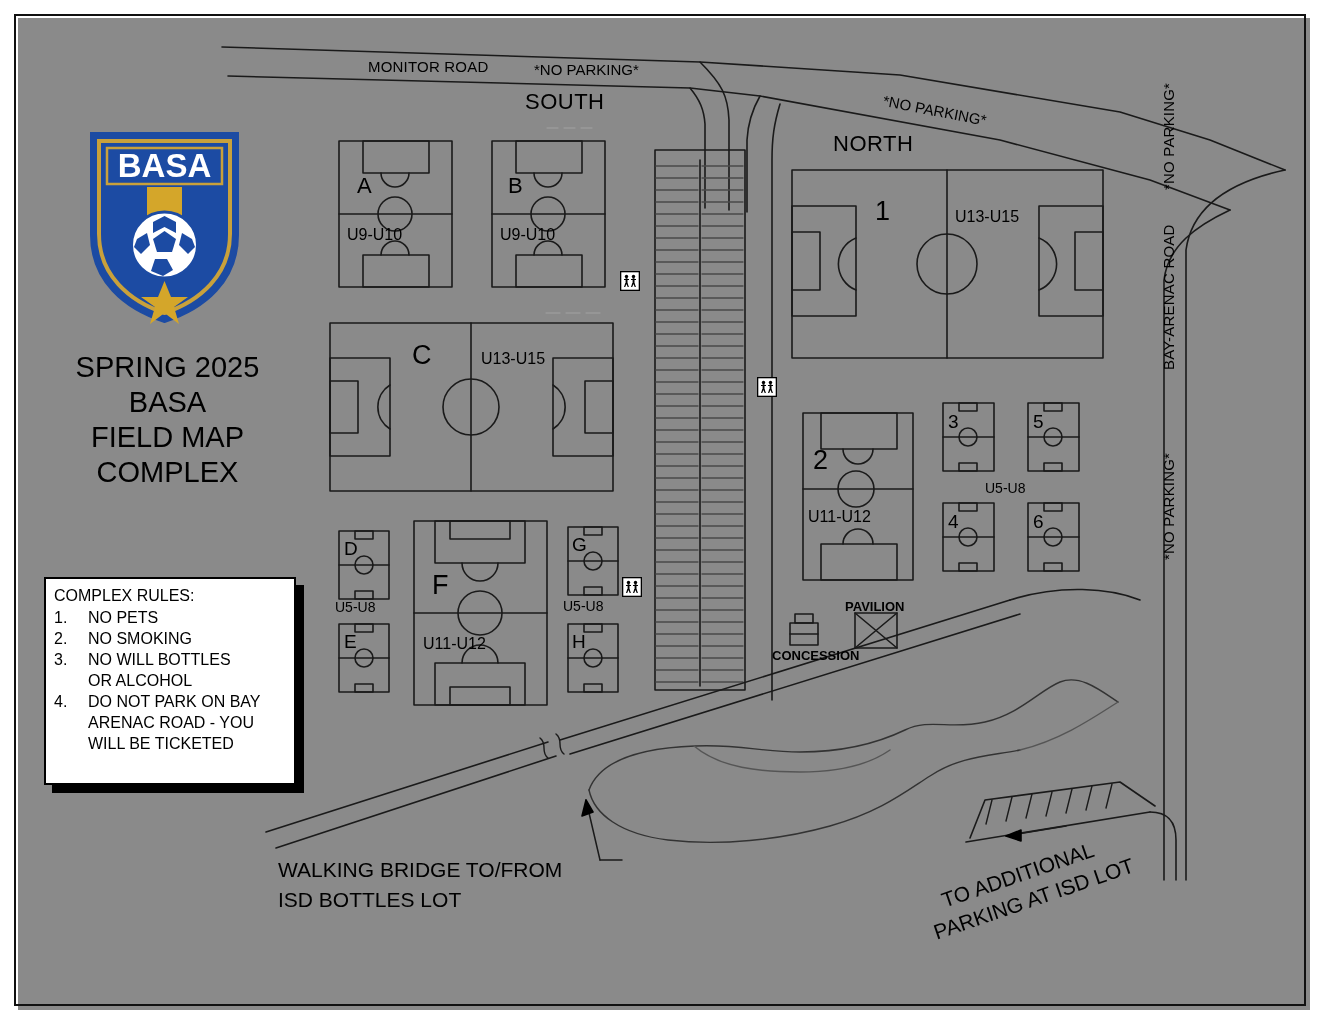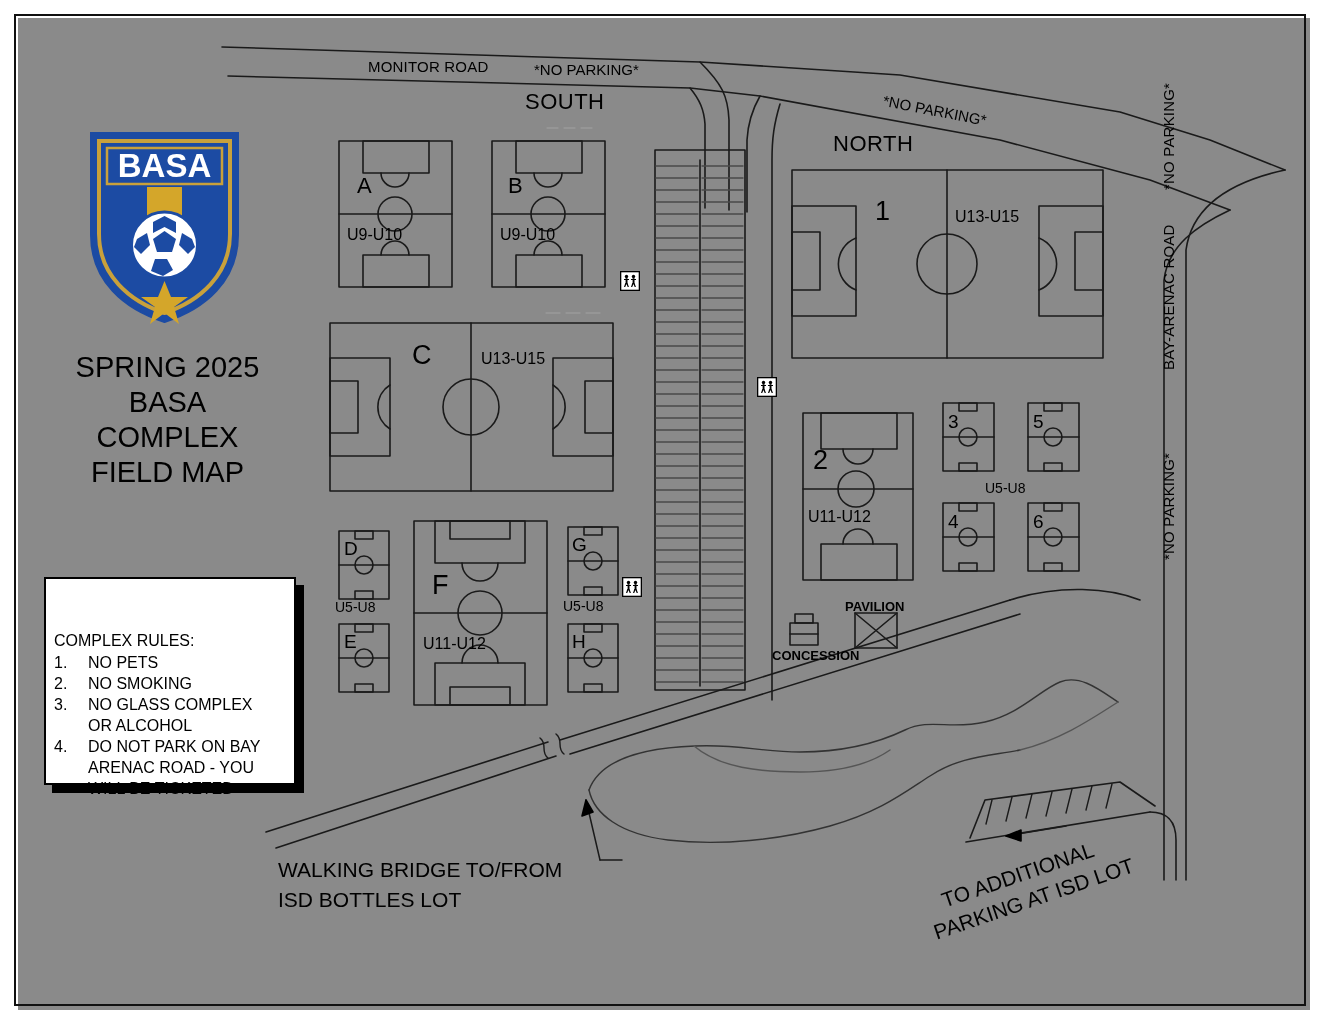--- a/index.html
+++ b/index.html
@@ -24,21 +24,21 @@
   .t-age{font-size:16px;}
   .t-agesm{font-size:14px;}
   .t-small{font-size:13px;font-weight:bold;}
   .t-bottom{font-size:21px;line-height:27px;}
   .t-title{font-size:29px;line-height:35px;text-align:center;}
 
   
   #rules-box{position:absolute;left:44px;top:577px;width:252px;height:208px;}
   #rules-box .shadow{position:absolute;left:8px;top:8px;width:252px;height:208px;background:#000;}
   #rules-box .panel{position:absolute;left:0;top:0;width:252px;height:208px;background:#fff;border:2px solid #000;box-sizing:border-box;}
-  #rules-box .inner{position:absolute;left:10px;top:10px;right:12px;margin-top:45px;}
+  #rules-box .inner{position:absolute;left:10px;top:10px;right:12px;}
   .rules-head{font-size:16px;margin-bottom:2px;}
   .rule-row{display:flex;font-size:16px;line-height:21px;}
   .rule-num{width:34px;flex:0 0 34px;}
   .rule-txt{flex:1;}
   .rule-cont{margin-left:34px;font-size:16px;line-height:21px;}
 
   
   #title-block{position:absolute;left:40px;top:350px;width:255px;}
 
   
@@ -353,43 +353,43 @@
         <polygon points="68,148 72,136 84,136 90,147 80,153"></polygon>
       </g>
 
       <polygon points="81.5,158 88,174 105,174 91,184 96,201 81.5,190 67,201 72,184 58,174 75,174" fill="#d4a62a"></polygon>
     </svg>
   </div>
 
   <div id="title-block">
     <div class="t-title">SPRING 2025</div>
     <div class="t-title">BASA</div>
+    <div class="t-title">FIELD MAP</div>
     <div class="t-title">COMPLEX</div>
-    <div class="t-title">FIELD MAP</div>
   </div>
 
   <div id="rules-box">
     <div class="shadow"></div>
     <div class="panel"></div>
     <div class="inner">
       <div class="rules-head">COMPLEX RULES:</div>
 
       <div class="rule-row">
         <span class="rule-num">1.</span>
         <span class="rule-txt">NO PETS</span>
       </div>
 
       <div class="rule-row">
         <span class="rule-num">2.</span>
         <span class="rule-txt">NO SMOKING</span>
       </div>
 
       <div class="rule-row">
         <span class="rule-num">3.</span>
-        <span class="rule-txt">NO GLASS COMPLEX</span>
+        <span class="rule-txt">NO WILL BOTTLES</span>
       </div>
       <div class="rule-cont">OR ALCOHOL</div>
 
       <div class="rule-row">
         <span class="rule-num">4.</span>
         <span class="rule-txt">DO NOT PARK ON BAY</span>
       </div>
       <div class="rule-cont">ARENAC ROAD - YOU</div>
       <div class="rule-cont">WILL BE TICKETED</div>
     </div>

